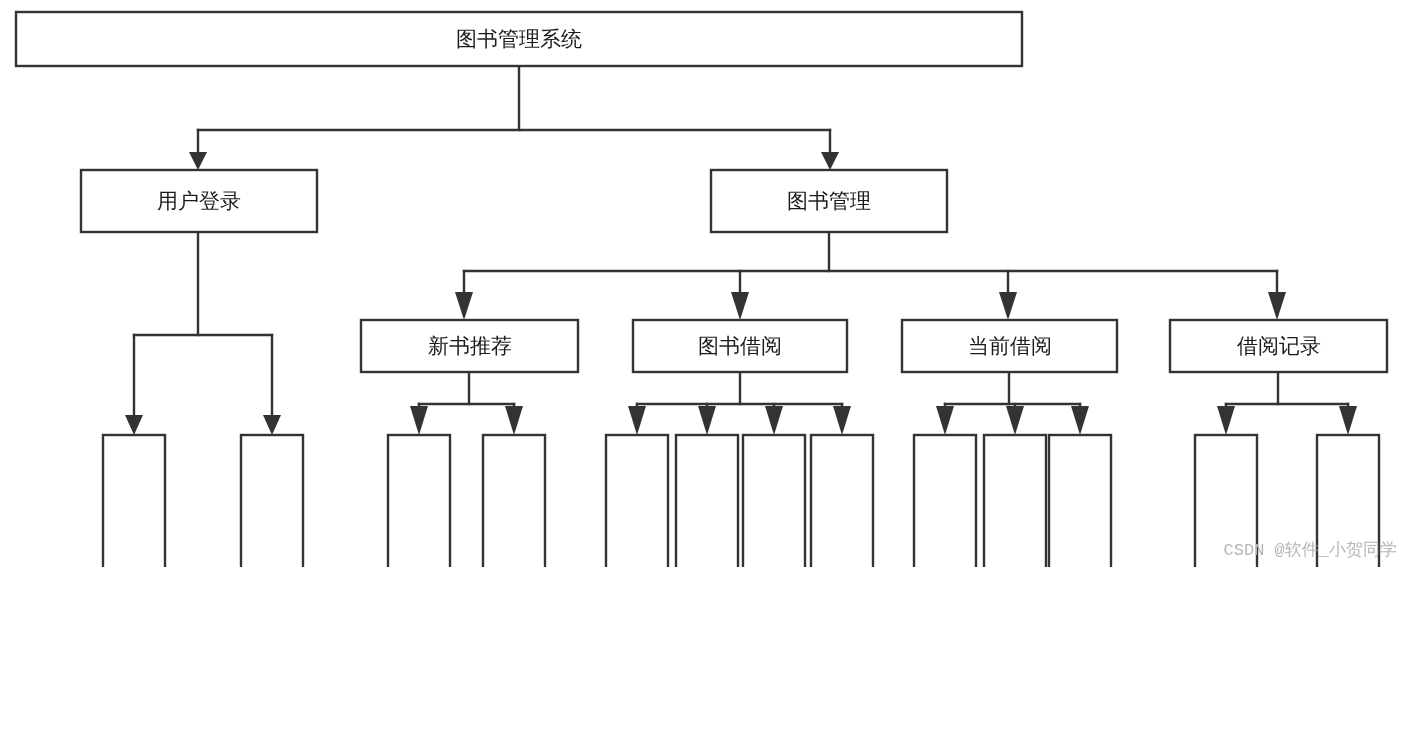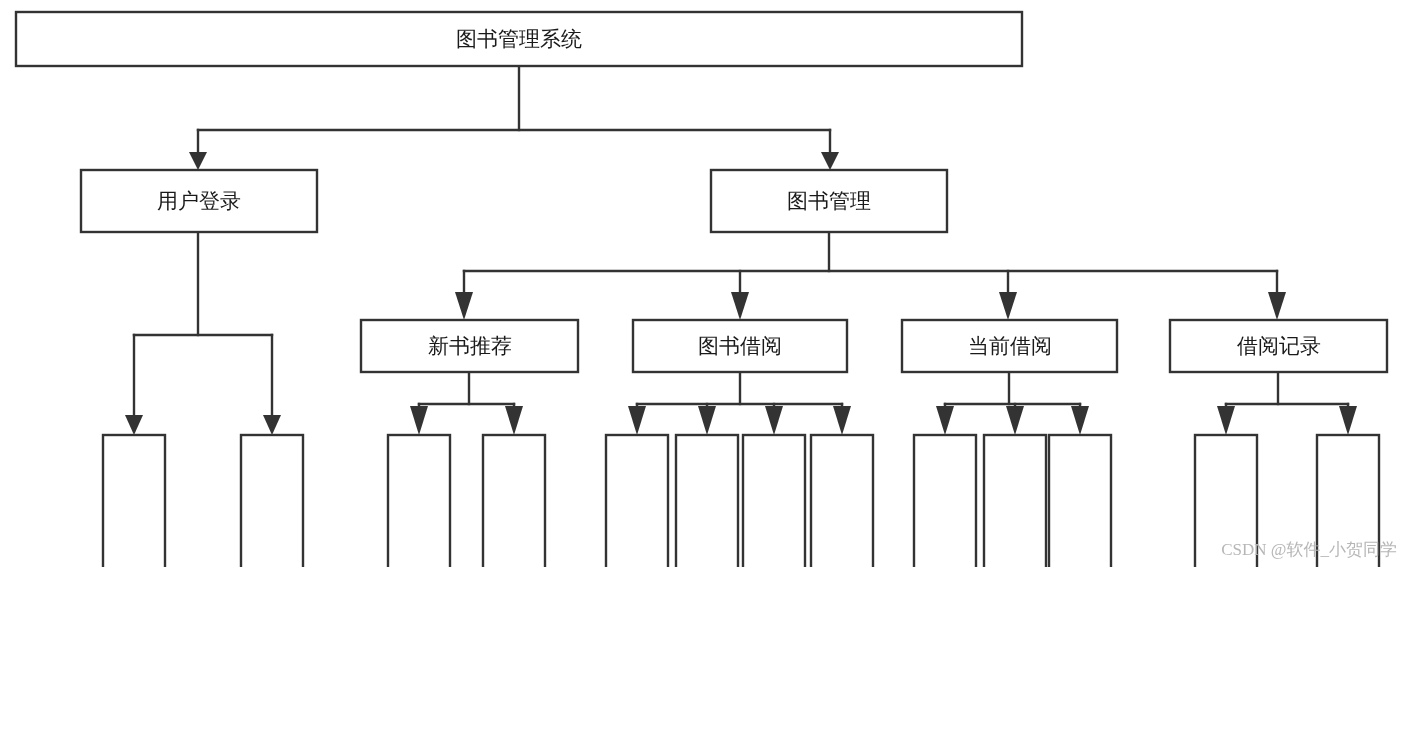--- a/index.html
+++ b/index.html
@@ -59,21 +59,21 @@
     white-space: nowrap;
     display: flex;
     align-items: flex-start;
     justify-content: center;
     pointer-events: none;
   }
   .watermark {
     position: absolute;
     right: 8px;
     bottom: 6px;
-    font-family: Liberation Serif, serif;
+    font-family: Liberation Mono, monospace;
     font-size: 17px;
     color: #b6b6b6;
     white-space: nowrap;
     pointer-events: none;
   }
 </style>
 </head>
 <body>
 
 <div id="diagram-root">

